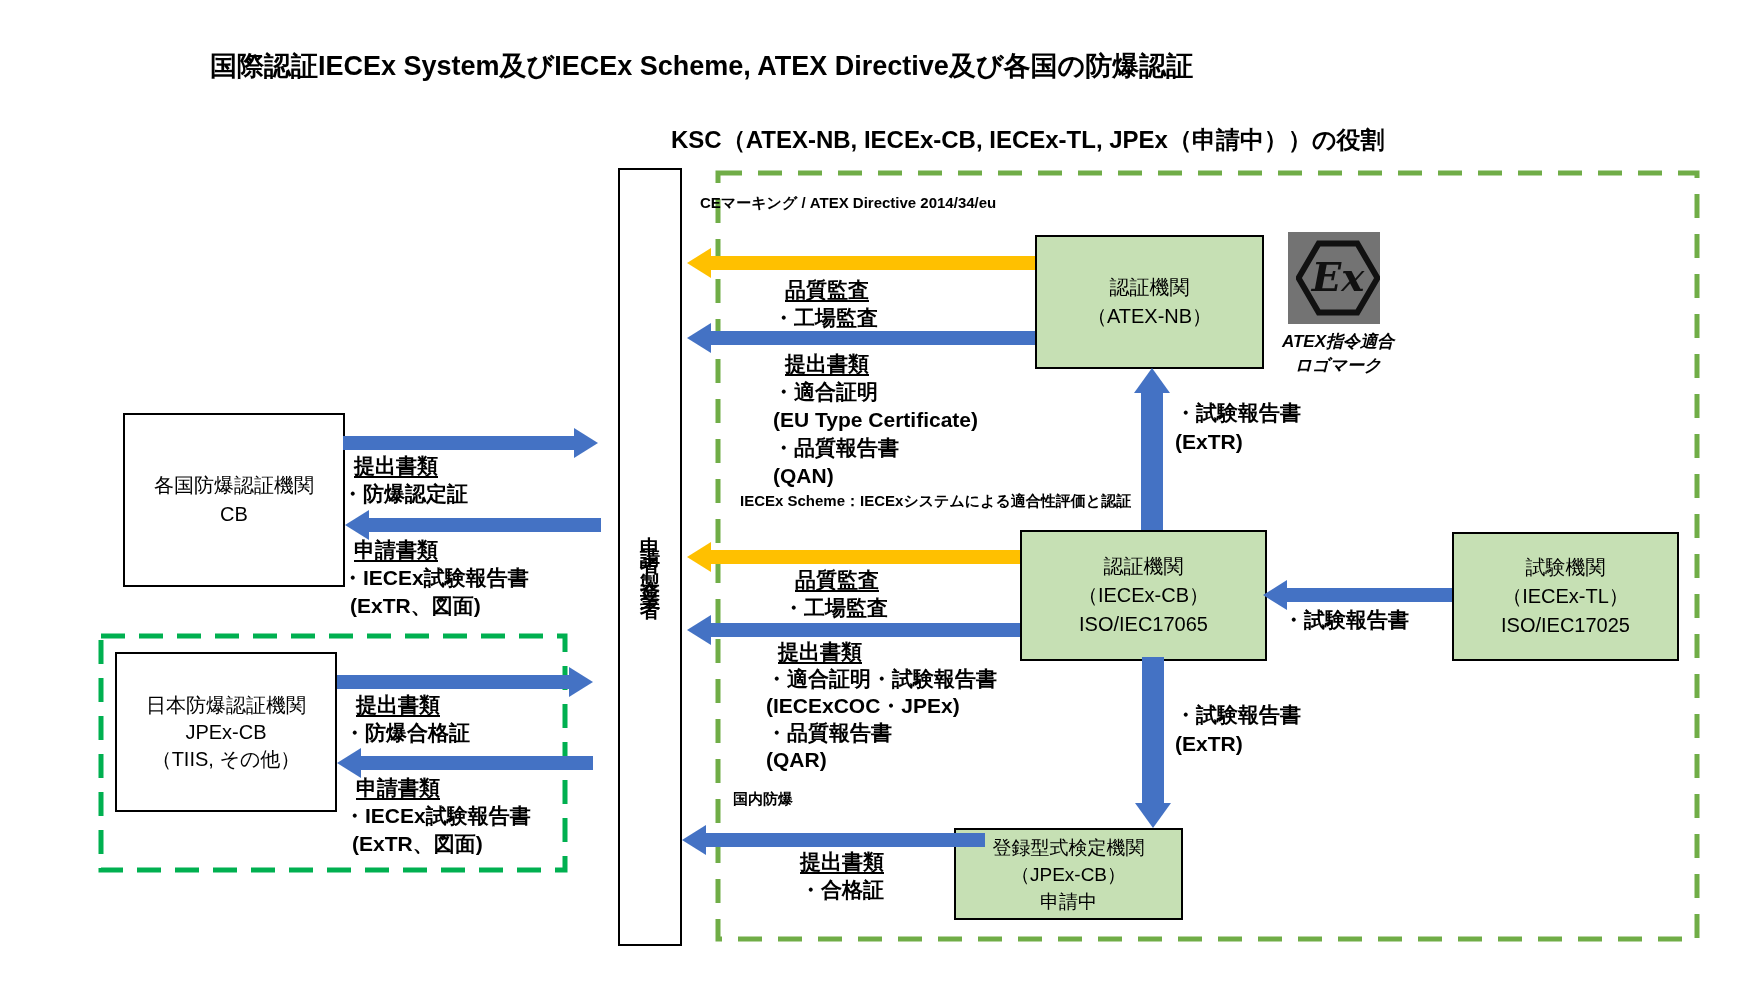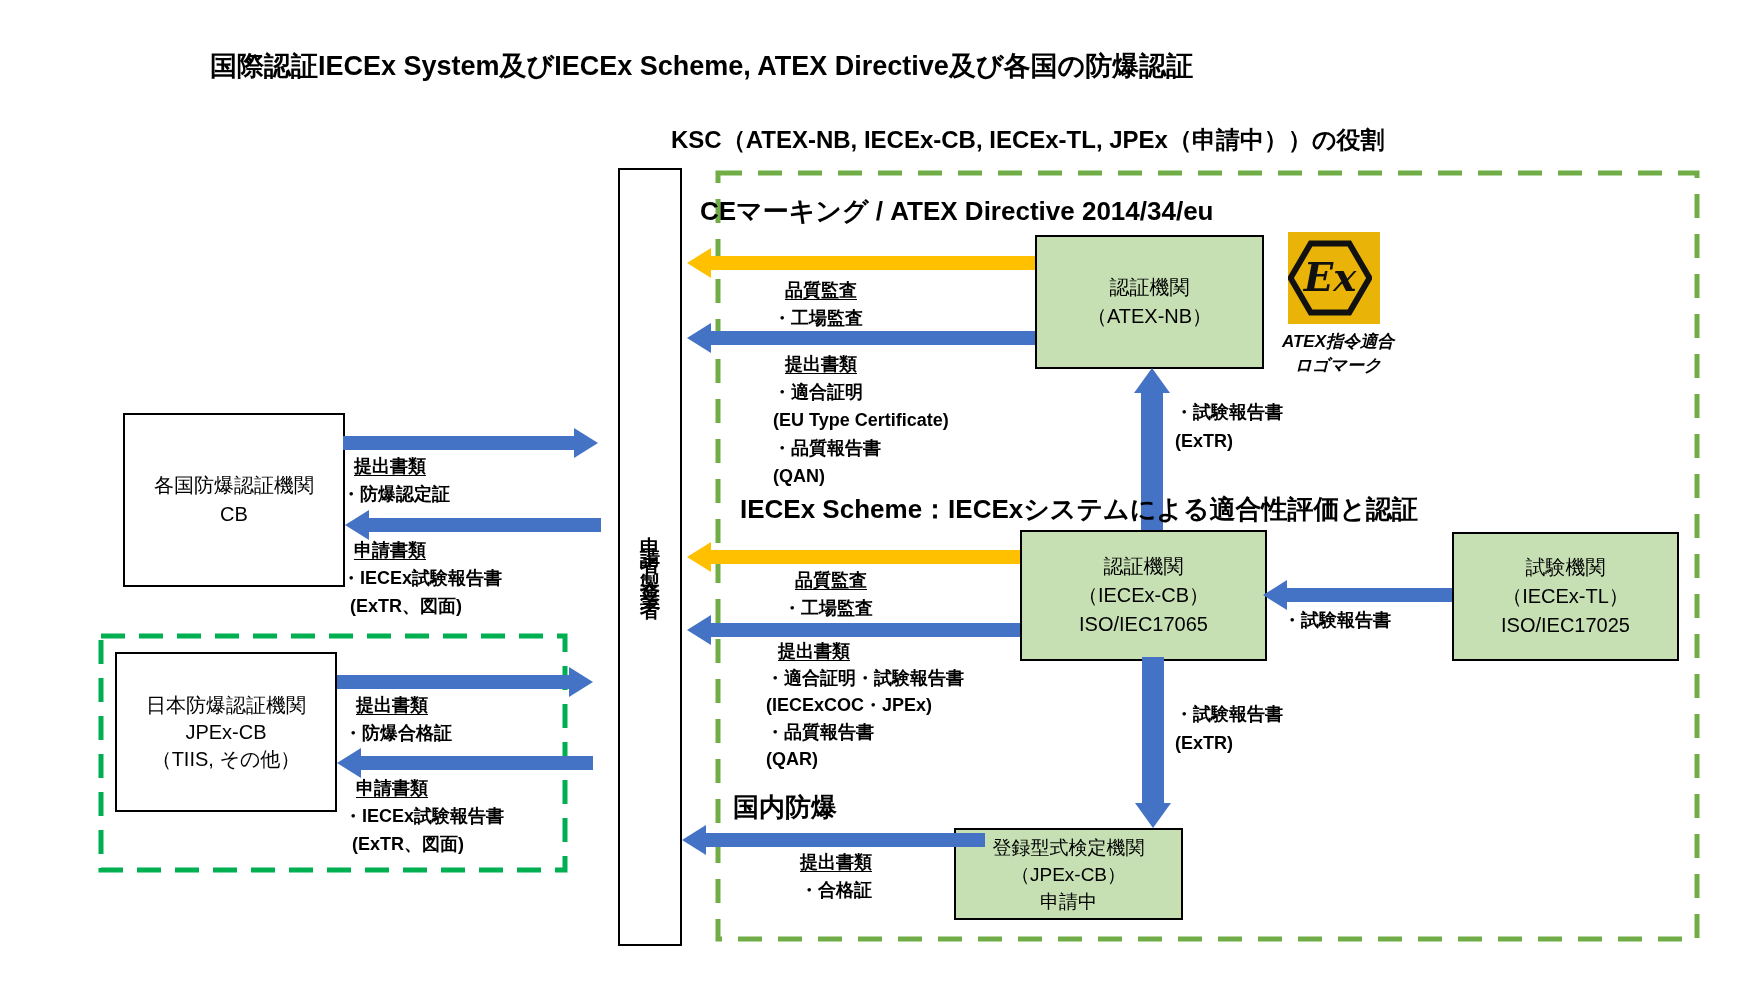--- a/index.html
+++ b/index.html
@@ -3,32 +3,32 @@
 <meta charset="utf-8">
 <style>
   html,body{margin:0;padding:0;background:#fff;}
   #canvas{
     position:relative;width:1753px;height:982px;background:#fff;overflow:hidden;
     font-family:"Liberation Sans","DejaVu Sans",sans-serif;color:#000;border-radius:12px;
   }
   .abs{position:absolute;}
   .h1{font-size:27px;font-weight:bold;white-space:nowrap;}
   .h2{font-size:24px;font-weight:bold;white-space:nowrap;}
-  .h3{font-size:26px;font-weight:bold;white-space:nowrap;}
+  .h3{font-size:15px;font-weight:bold;white-space:nowrap;}
   
   .gbox,.wbox{
     position:absolute;border:2px solid #000;
     display:flex;flex-direction:column;align-items:center;justify-content:center;
     font-size:20px;line-height:29px;text-align:center;white-space:nowrap;
   }
   .gbox{background:#c6e0b4;}
   .wbox{background:#fff;}
   .b{font-weight:normal;}
   
-  .lbl{position:absolute;font-size:18px;font-weight:bold;line-height:28px;white-space:nowrap;}
+  .lbl{position:absolute;font-size:21px;font-weight:bold;line-height:28px;white-space:nowrap;}
   .lbl .t{text-decoration:underline;text-underline-offset:3px;margin-left:12px;}
   
   .arr{position:absolute;--c:#4472c4;}
   .arr .sh{position:absolute;background:var(--c);}
   .arr.h .sh{top:0;bottom:0;}
   .arr.left .sh{left:20px;right:0;}
   .arr.right .sh{left:0;right:20px;}
   .arr.left::before{content:"";position:absolute;left:0;top:50%;transform:translateY(-50%);
     width:0;height:0;border-top:15px solid transparent;border-bottom:15px solid transparent;
     border-right:24px solid var(--c);}
@@ -45,21 +45,21 @@
     width:0;height:0;border-left:18px solid transparent;border-right:18px solid transparent;
     border-top:25px solid var(--c);}
   .blue{--c:#4472c4;}
   .orange{--c:#ffc000;}
   
   .vtext{
     writing-mode:vertical-rl;text-orientation:upright;
     font-size:20px;font-weight:bold;letter-spacing:9px;white-space:nowrap;
   }
   
-  .exlogo{position:absolute;background:#eab308;display:flex;align-items:center;justify-content:flex-start;}
+  .exlogo{position:absolute;background:#737373;display:flex;align-items:center;justify-content:flex-end;}
   .caption{position:absolute;font-size:17px;font-weight:bold;text-align:center;line-height:24px;white-space:nowrap;}
 </style>
 </head>
 <body>
 
 <div id="canvas">
 
   <div class="abs h1" style="left:210px;top:48px;">国際認証IECEx System及びIECEx Scheme, ATEX Directive及び各国の防爆認証</div>
   <div class="abs h2" style="left:671px;top:124px;">KSC（ATEX-NB, IECEx-CB, IECEx-TL, JPEx（申請中））の役割</div>
 

